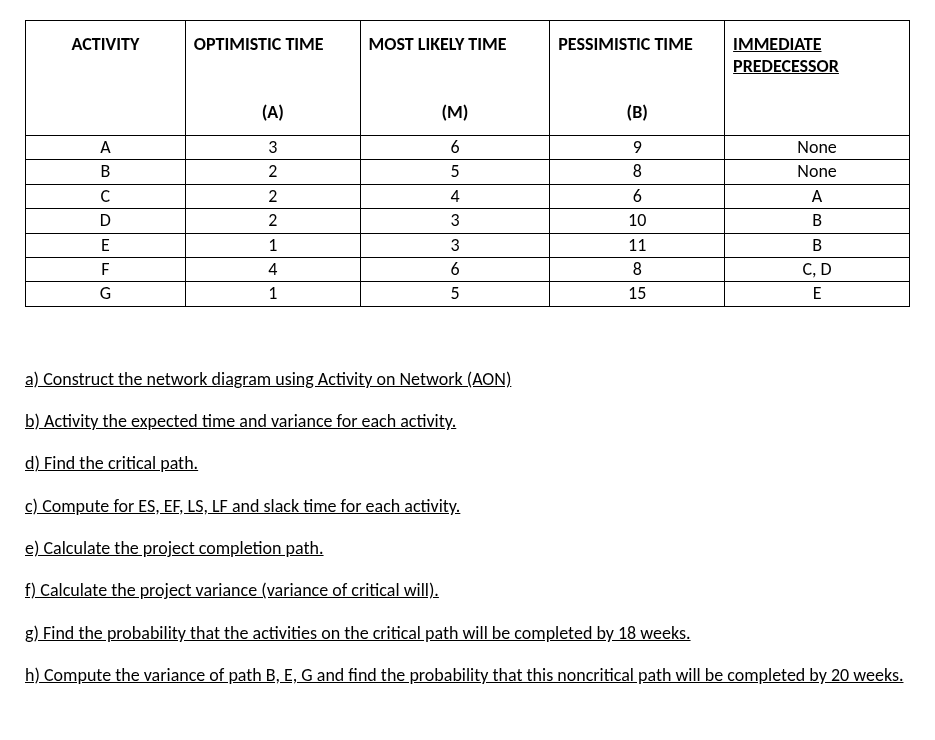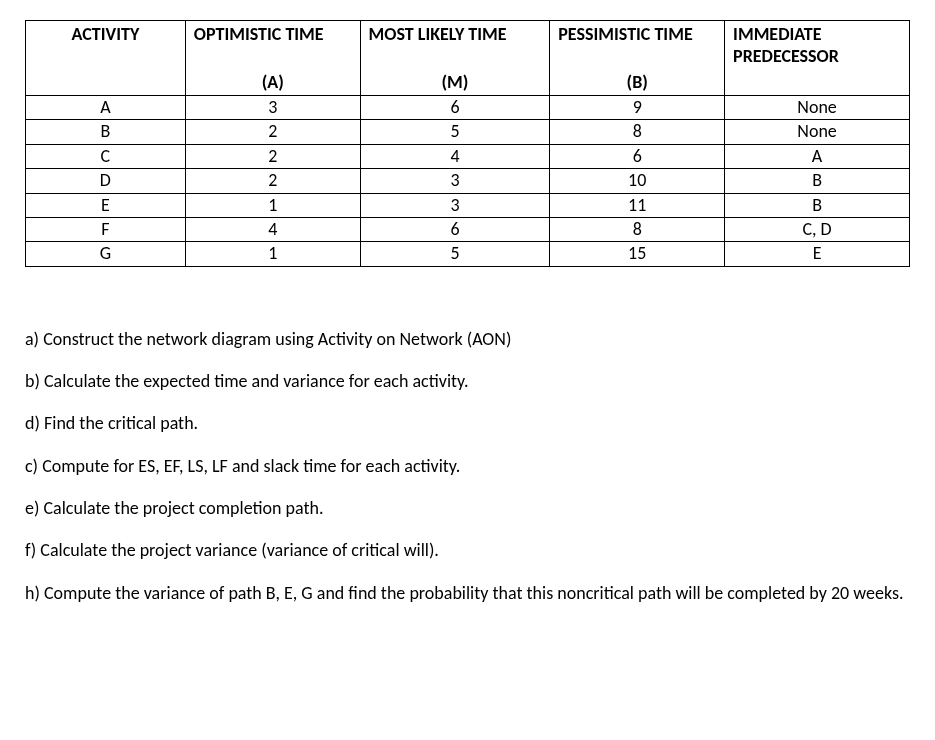--- a/index.html
+++ b/index.html
@@ -16,46 +16,47 @@
       color: #000000;
       padding: 20px 25px;
     }
     table {
       border-collapse: collapse;
       width: 885px;
       margin-bottom: 60px;
     }
     th, td {
       border: 1.5px solid #000;
-      padding: 2px 8px;
+      padding: 12px 8px;
       text-align: left;
       vertical-align: top;
     }
     th {
       font-weight: bold;
     }
     tbody td {
       text-align: center;
       padding: 0px 8px;
       line-height: 1.3;
     }
     .col-activity { width: 160px; }
     .col-opt { width: 175px; }
     .col-most { width: 190px; margin-left: 40px; }
     .col-pess { width: 175px; }
-    .col-pred { width: 185px; }
+    .col-pred { width: 185px; text-decoration: underline; }
     .header-sub {
       text-align: center;
       font-weight: bold;
     }
     .th-top { border-bottom: none; }
     .th-bot { border-top: none; text-align: center; }
     .questions p {
       margin-bottom: 18px;
       line-height: 1.35;
+      text-decoration: underline;
     }
   </style>
 </head>
 <body>
 
 <table>
   <thead>
     <tr>
       <th class="col-activity th-top" style="text-align:center;">ACTIVITY</th>
       <th class="col-opt th-top">OPTIMISTIC TIME</th>
@@ -119,19 +120,20 @@
       <td>1</td>
       <td>5</td>
       <td>15</td>
       <td>E</td>
     </tr>
   </tbody>
 </table>
 
 <div class="questions">
   <p>a) Construct the network diagram using Activity on Network (AON)</p>
-  <p>b) Calculate the expected time and variance for each activity.</p>
+  <p>b) Activity the expected time and variance for each activity.</p>
   <p>d) Find the critical path.</p>
   <p>c) Compute for ES, EF, LS, LF and slack time for each activity.</p>
   <p>e) Calculate the project completion path.</p>
   <p>f) Calculate the project variance (variance of critical will).</p>
+  <p>g) Find the probability that the activities on the critical path will be completed by 18 weeks.</p>
   <p>h) Compute the variance of path B, E, G and find the probability that this noncritical path will be completed by 20 weeks.</p>
 </div>
 
 </body></html>

